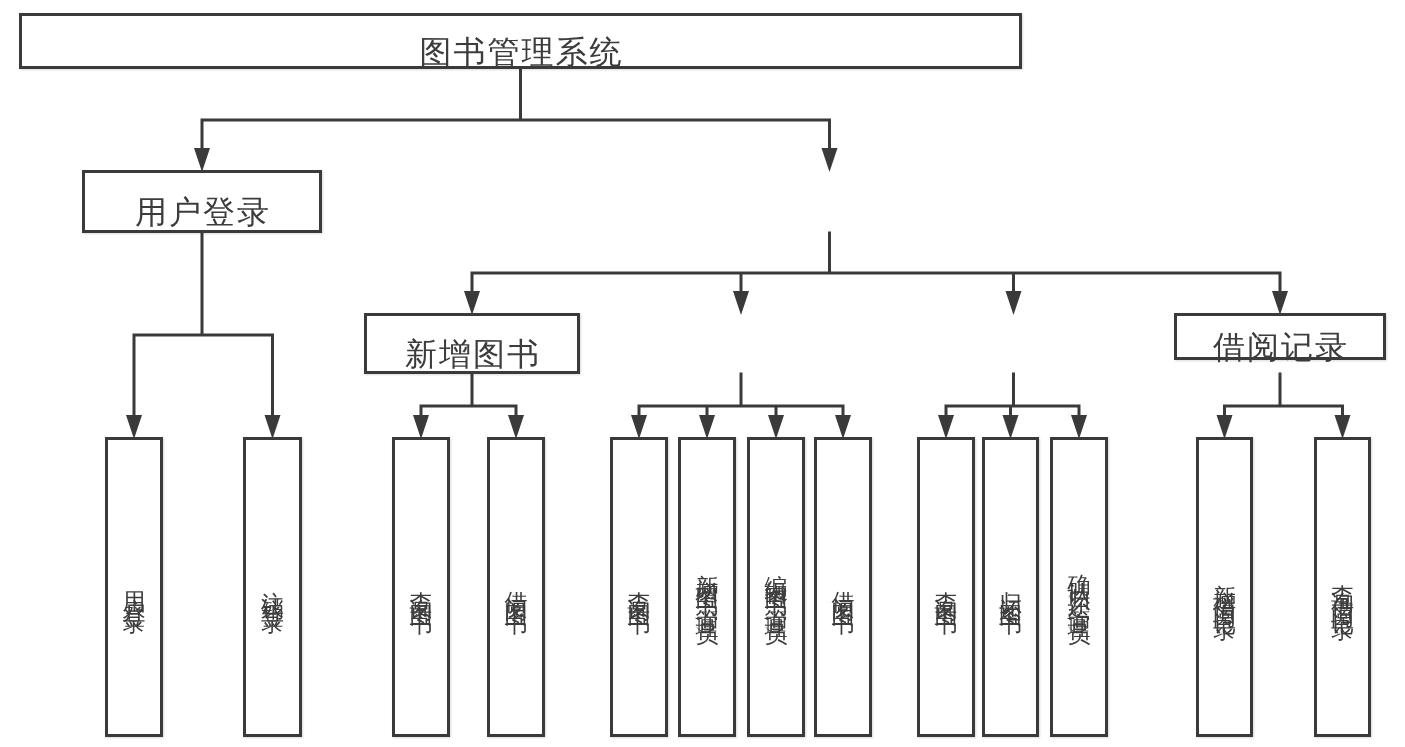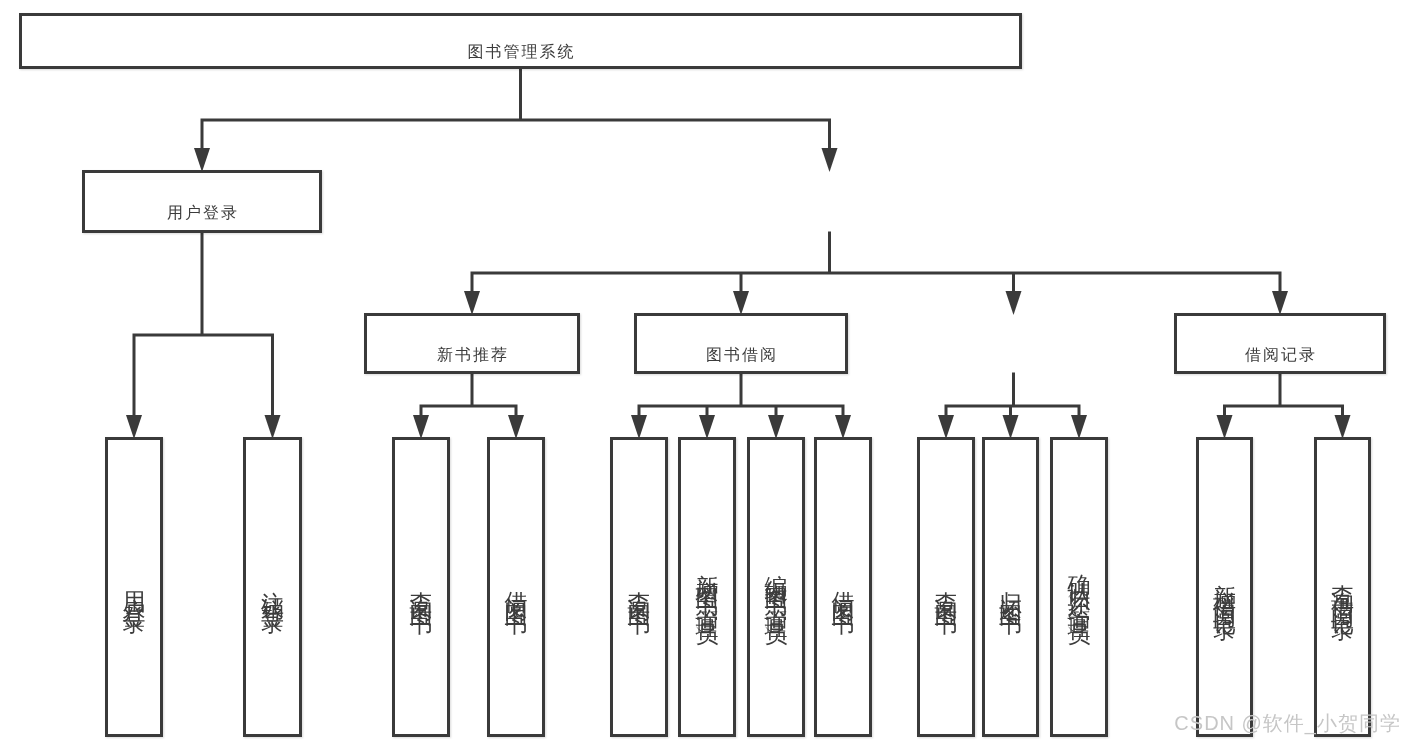--- a/index.html
+++ b/index.html
@@ -7,21 +7,21 @@
     position:relative; width:1405px; height:747px; background:#ffffff;
     font-family:"Liberation Sans","DejaVu Sans",sans-serif; overflow:hidden;
   }
   #edges { position:absolute; left:0; top:0; z-index:1; }
   .node {
     position:absolute; box-sizing:border-box; background:#ffffff;
     border:3px solid #3a3a3a; display:flex; align-items:center; justify-content:center;
     z-index:2; box-shadow:1px 1px 2px rgba(0,0,0,0.15);
   }
   .node .lbl { color:#3c3c3c; }
-  .node.h .lbl { font-size:16px; letter-spacing:2px; white-space:nowrap; text-indent:2px;margin-top:23px; }
+  .node.h .lbl { font-size:32px; letter-spacing:2px; white-space:nowrap; text-indent:2px;margin-top:23px; }
   .node.v .lbl { writing-mode:vertical-rl; font-size:23px; letter-spacing:7px; line-height:1; }
   #watermark {
     position:absolute; right:4px; top:710px; z-index:5;
     font-size:20px; letter-spacing:1px; color:#c6c6c6; white-space:nowrap;
   }
 </style>
 </head>
 <body>
 
 <div id="canvas">
@@ -54,26 +54,23 @@
       <polygon points="1334.5,415 1350.5,415 1342.5,439" fill="#3a3a3a"></polygon>
     </svg>
 
   <div class="node h" style="left: 19px; top: 13px; width: 1003px; height: 56px;">
     <span class="lbl" style="color: rgb(60, 60, 60);">图书管理系统</span>
   </div>
   <div class="node h" style="left: 82px; top: 170px; width: 240px; height: 63px;">
     <span class="lbl" style="color: rgb(60, 60, 60);">用户登录</span>
   </div>
   <div class="node h" style="left: 364px; top: 313px; width: 216px; height: 61px;">
-    <span class="lbl" style="color: rgb(60, 60, 60);">新书推荐</span>
+    <span class="lbl" style="color: rgb(60, 60, 60);">新增图书</span>
   </div>
-  <div class="node h" style="left: 634px; top: 313px; width: 214px; height: 61px;">
-    <span class="lbl" style="color: rgb(60, 60, 60);">图书借阅</span>
-  </div>
-  <div class="node h" style="left: 1174px; top: 313px; width: 212px; height: 61px;">
+  <div class="node h" style="left: 1174px; top: 313px; width: 212px; height: 47px;">
     <span class="lbl" style="color: rgb(60, 60, 60);">借阅记录</span>
   </div>
 
   <div class="node v" style="left: 105px; top: 437px; width: 58px; height: 300px;">
     <span class="lbl" style="color: rgb(60, 60, 60);">用户登录</span>
   </div>
   <div class="node v" style="left: 243px; top: 437px; width: 59px; height: 300px;">
     <span class="lbl" style="color: rgb(60, 60, 60);">注销登录</span>
   </div>
   <div class="node v" style="left: 392px; top: 437px; width: 58px; height: 300px;">
@@ -103,14 +100,13 @@
   <div class="node v" style="left: 1050px; top: 437px; width: 58px; height: 300px;">
     <span class="lbl" style="color: rgb(60, 60, 60);">确认归还（管理员）</span>
   </div>
   <div class="node v" style="left: 1196px; top: 437px; width: 57px; height: 300px;">
     <span class="lbl" style="color: rgb(60, 60, 60);">新增借阅记录</span>
   </div>
   <div class="node v" style="left: 1314px; top: 437px; width: 57px; height: 300px;">
     <span class="lbl" style="color: rgb(60, 60, 60);">查询借阅记录</span>
   </div>
 
-  <div id="watermark" style="color: rgb(198, 198, 198);">CSDN @软件_小贺同学</div>
 </div>
 
 </body></html>

